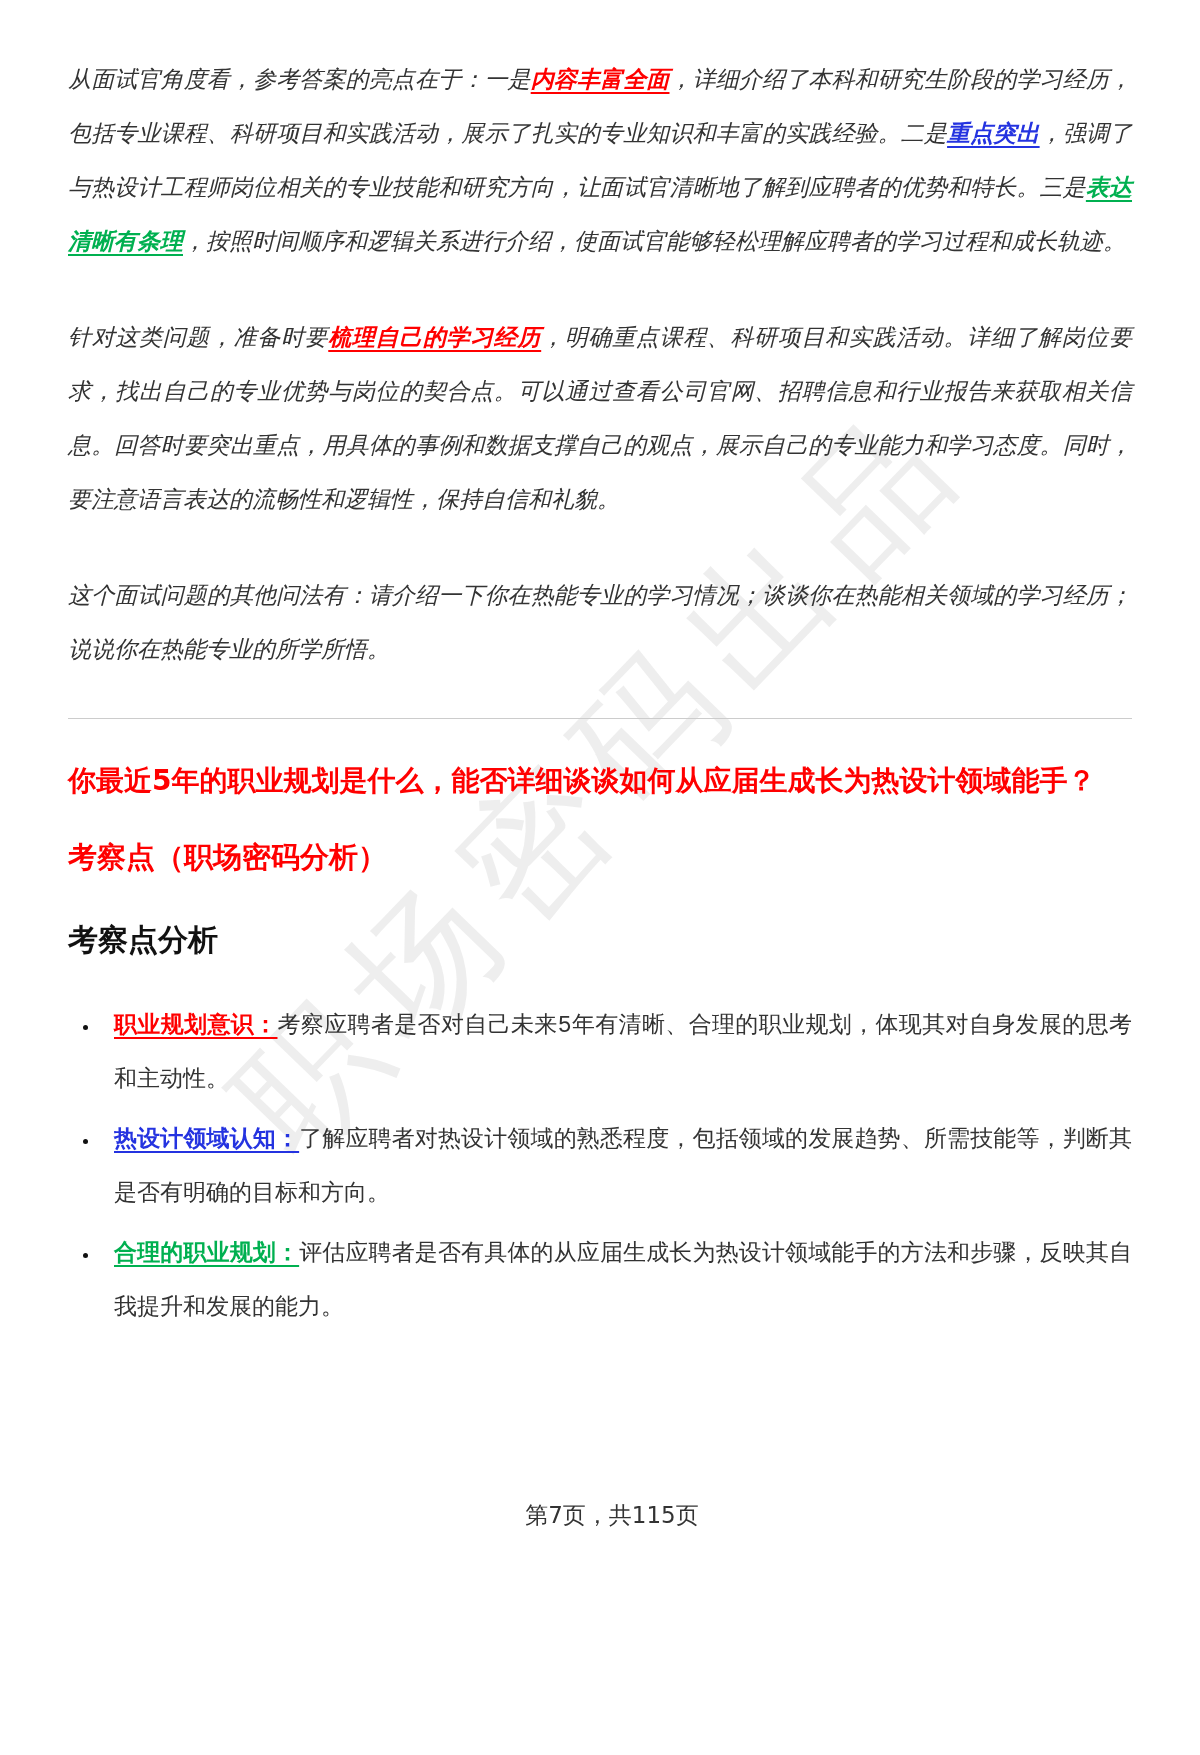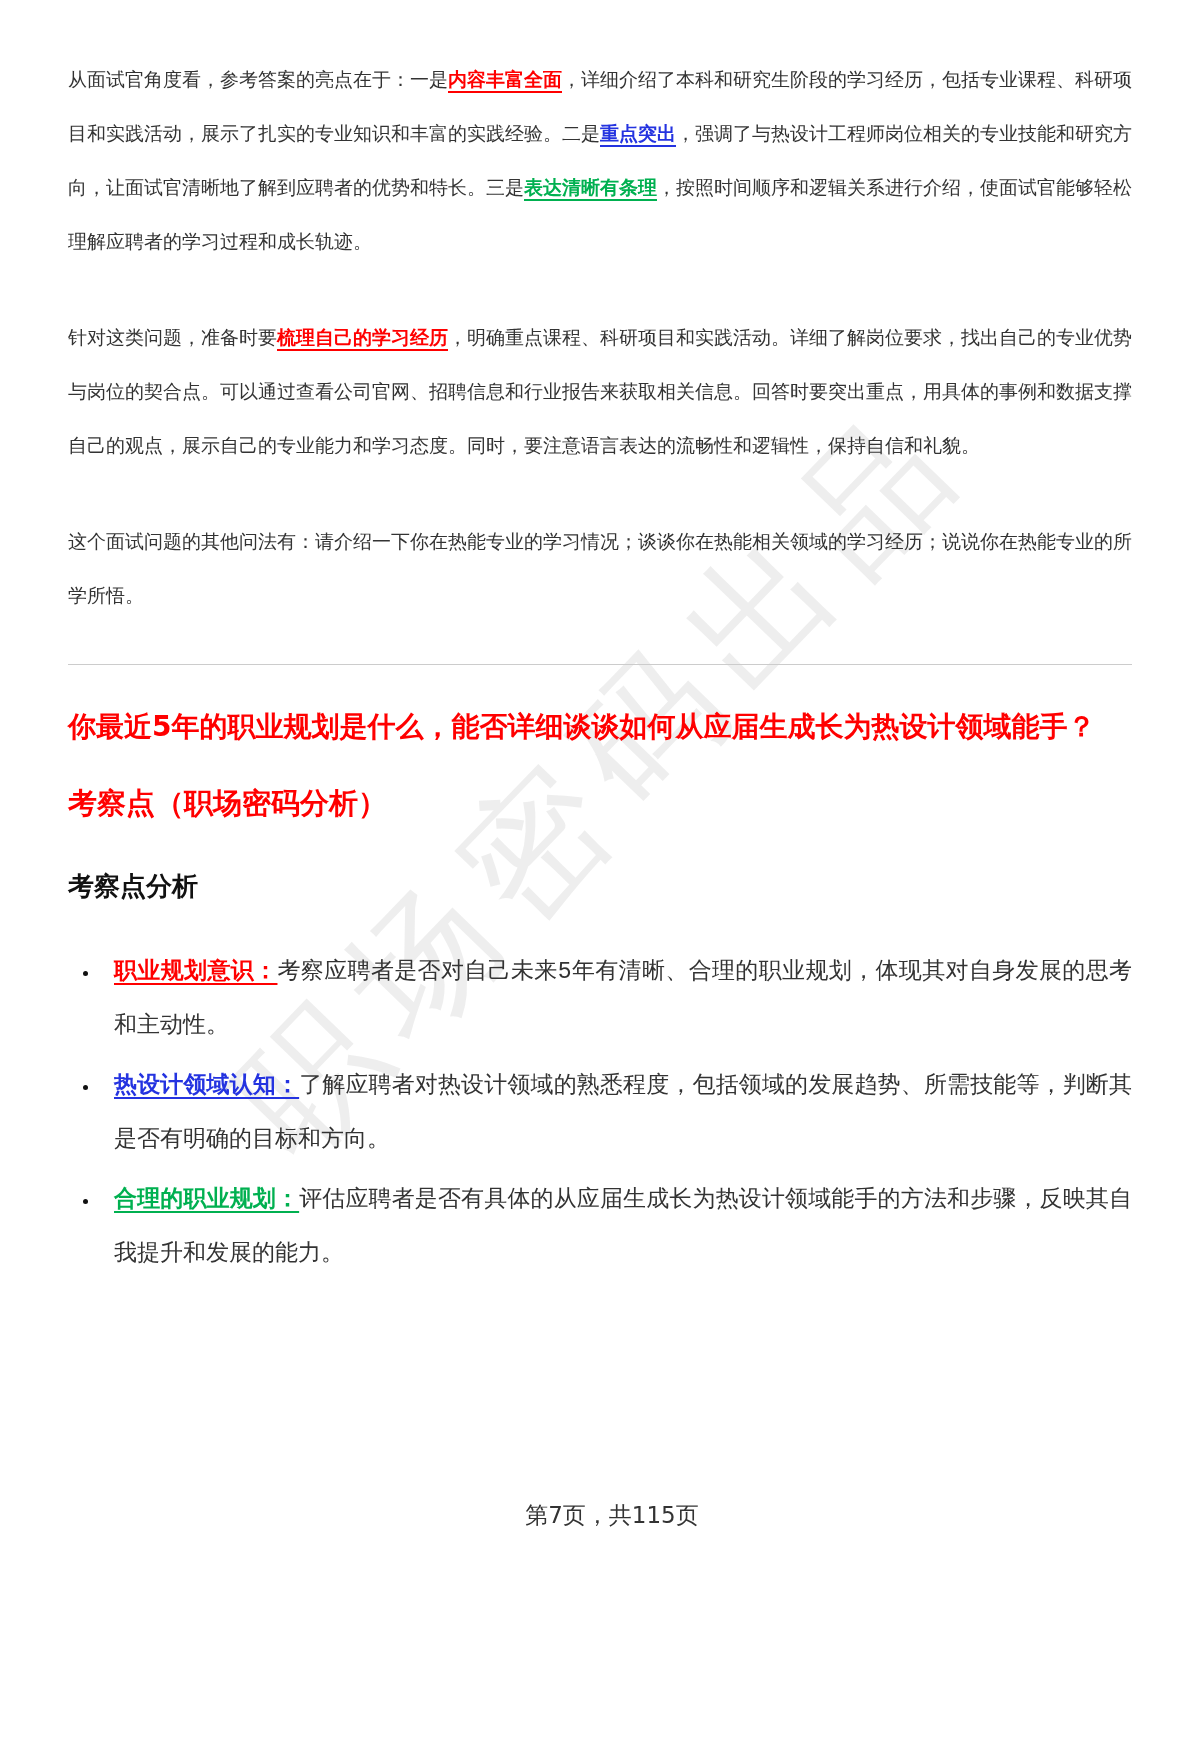--- a/index.html
+++ b/index.html
@@ -27,25 +27,26 @@
     z-index: 0;
     user-select: none;
     pointer-events: none;
   }
   .content {
     position: relative;
     z-index: 1;
     padding: 52px 68px 0 68px;
   }
   .paragraph {
-    font-size: 19px;
+    font-size: 23px;
     line-height: 54px;
     color: var(--c-text, #333333);
     margin-bottom: 42px;
     text-align: justify;
+    font-style: italic;
   }
   .seg-normal { color: var(--c-text, #333333); }
   .seg-red-bold { color: var(--c-red, #ff0000); font-weight: bold; }
   .seg-blue-bold { color: var(--c-blue, #2433e0); font-weight: bold; }
   .seg-green-bold { color: var(--c-green, #00b050); font-weight: bold; }
   .seg-black-bold { color: #111111; font-weight: bold; }
   .seg-u {
     text-decoration: underline;
     text-decoration-thickness: 2px;
     text-underline-offset: 5px;
@@ -64,21 +65,21 @@
   }
   .subheading-red {
     margin-top: 32px;
     font-size: 29px;
     line-height: 40px;
     font-weight: bold;
     color: var(--c-red, #ff0000);
   }
   .heading-black {
     margin-top: 42px;
-    font-size: 26px;
+    font-size: 30px;
     line-height: 42px;
     font-weight: bold;
     color: #111111;
   }
   .bullet-list {
     margin-top: 38px;
     padding-left: 32px;
     list-style: disc;
   }
   .bullet-item {

